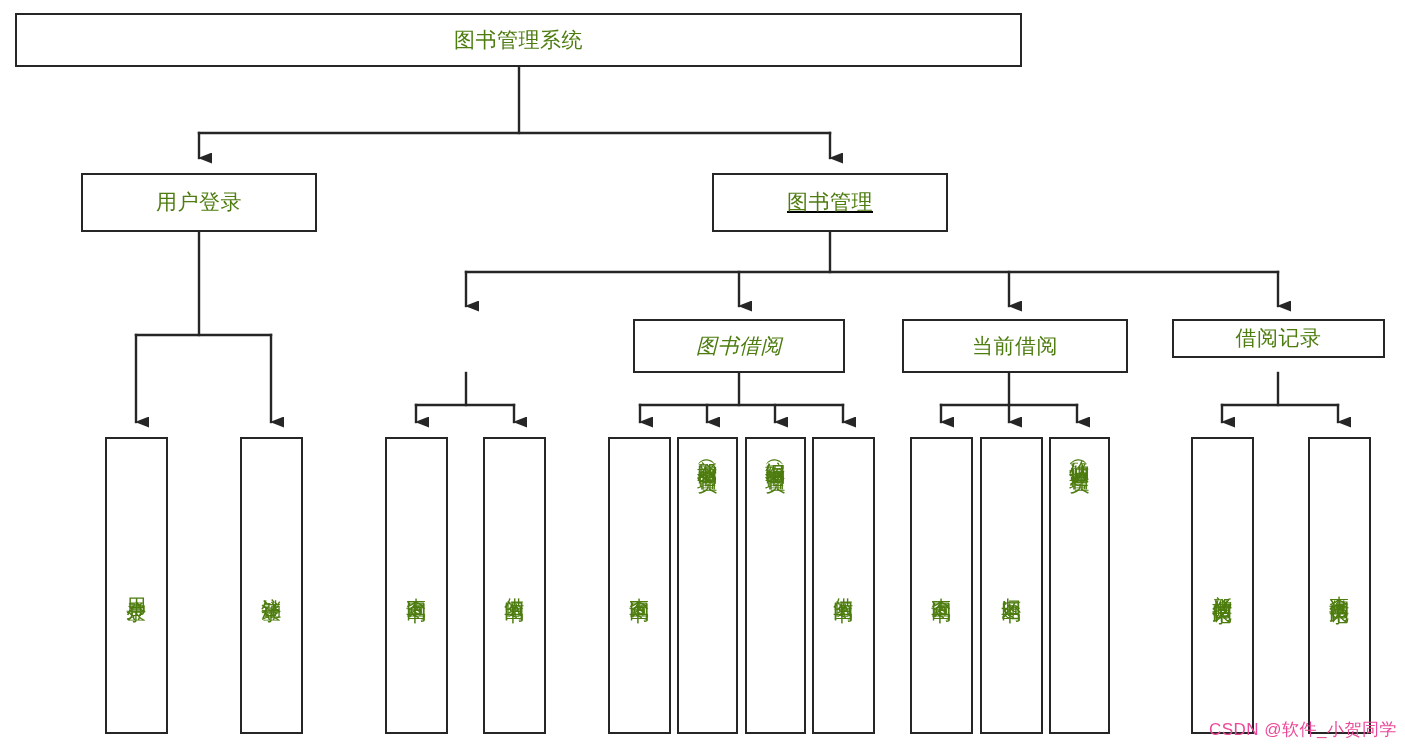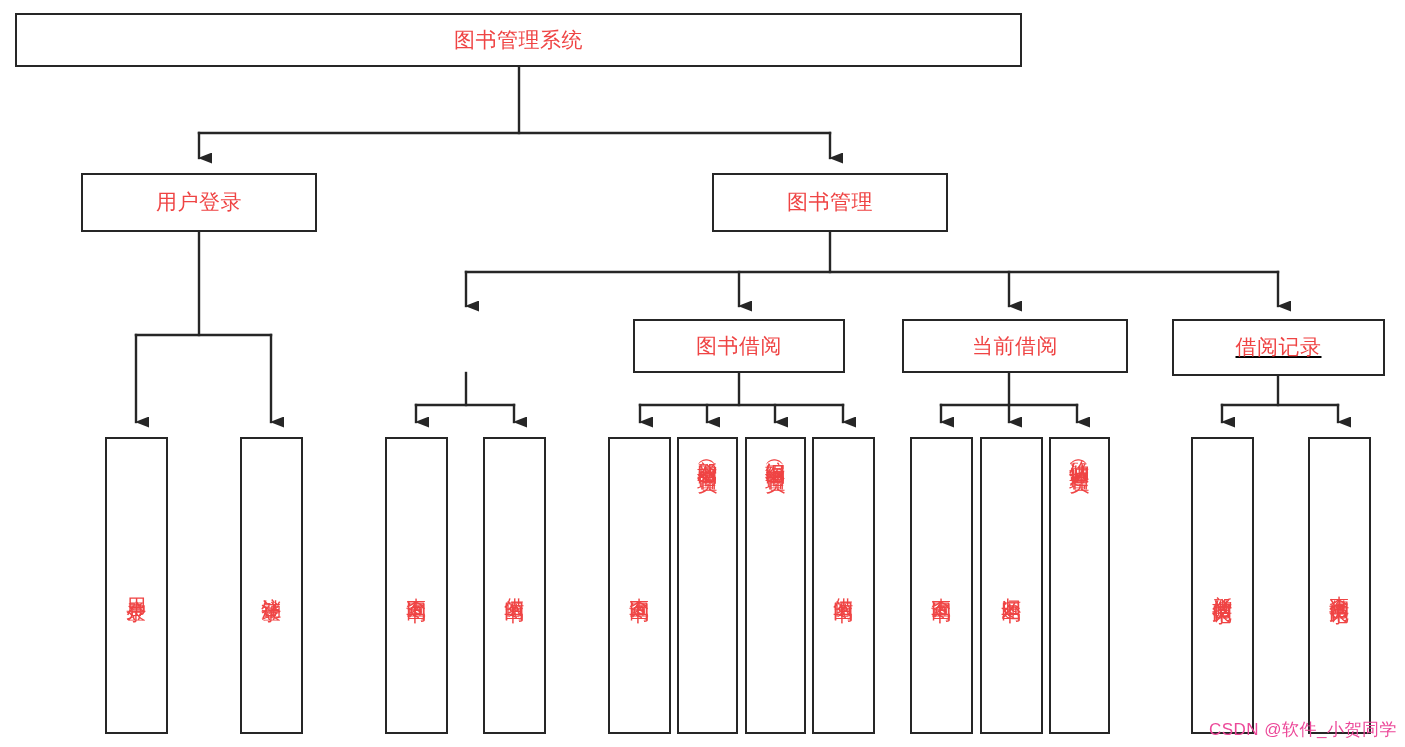--- a/index.html
+++ b/index.html
@@ -31,21 +31,21 @@
     position: absolute;
     box-sizing: border-box;
     background: #ffffff;
     border: 2px solid #262626;
     display: flex;
     align-items: center;
     justify-content: center;
     overflow: hidden;
   }
   .node-label {
-    color: #ef4444;
+    color: #4d7c0f;
     font-size: 21px;
     line-height: 1.15;
     letter-spacing: 0.5px;
     white-space: nowrap;
     text-align: right;
   }
   .node.vertical .node-label {
     writing-mode: vertical-rl;
     text-orientation: upright;
     font-size: 20px;
@@ -128,31 +128,31 @@
     </g>
   </svg>
 
   <div class="node" style="left:15px; top:13px; width:1007px; height:54px;">
     <span class="node-label">图书管理系统</span>
   </div>
 
   <div class="node" style="left:81px; top:173px; width:236px; height:59px;">
     <span class="node-label">用户登录</span>
   </div>
-  <div class="node" style="left:712px; top:173px; width:236px; height:59px;">
+  <div class="node" style="left:712px; top:173px; width:236px; height:59px;text-decoration:underline;">
     <span class="node-label">图书管理</span>
   </div>
 
-  <div class="node" style="left:633px; top:319px; width:212px; height:54px;">
+  <div class="node" style="left:633px; top:319px; width:212px; height:54px;font-style:italic;">
     <span class="node-label">图书借阅</span>
   </div>
   <div class="node" style="left:902px; top:319px; width:226px; height:54px;">
     <span class="node-label">当前借阅</span>
   </div>
-  <div class="node" style="left:1172px; top:319px; width:213px; height:57px;text-decoration:underline;">
+  <div class="node" style="left:1172px; top:319px; width:213px; height:39px;">
     <span class="node-label">借阅记录</span>
   </div>
 
   <div class="node vertical leaf-center" style="left:105px; top:437px; width:63px; height:297px;">
     <span class="node-label">用户登录</span>
   </div>
   <div class="node vertical leaf-center" style="left:240px; top:437px; width:63px; height:297px;">
     <span class="node-label">注销登录</span>
   </div>
 

